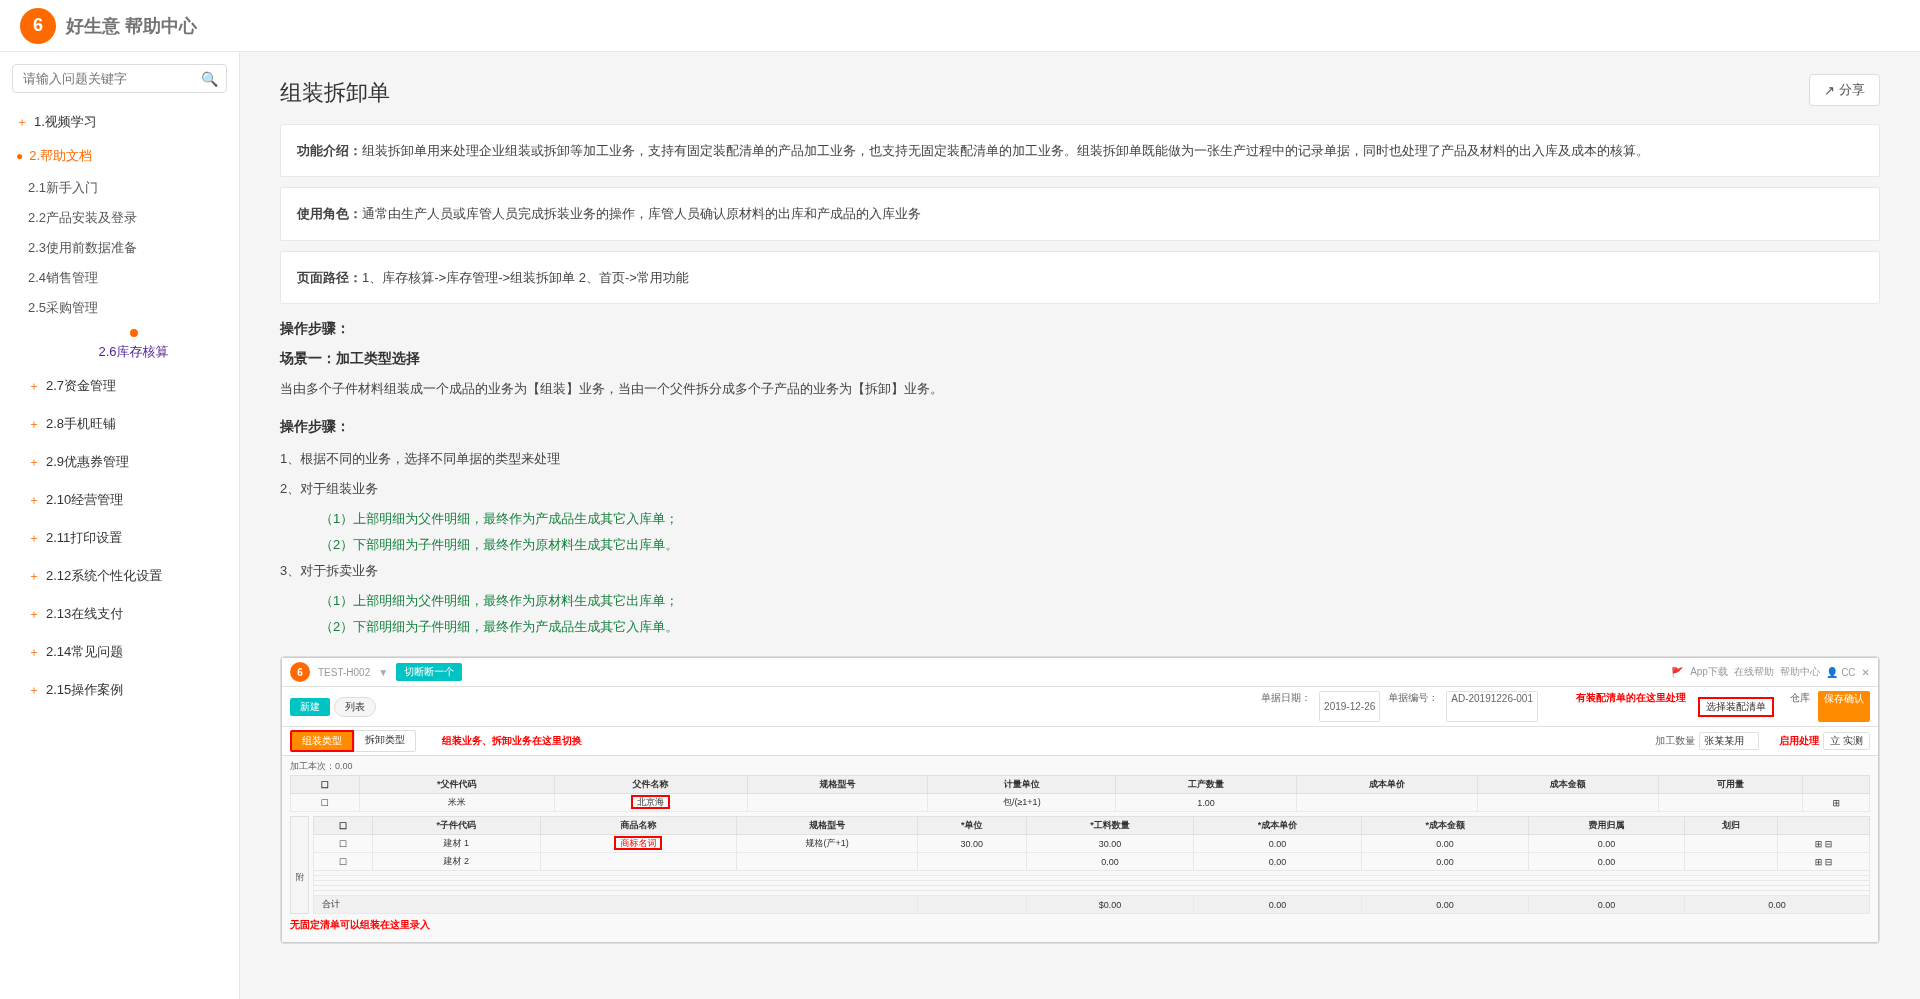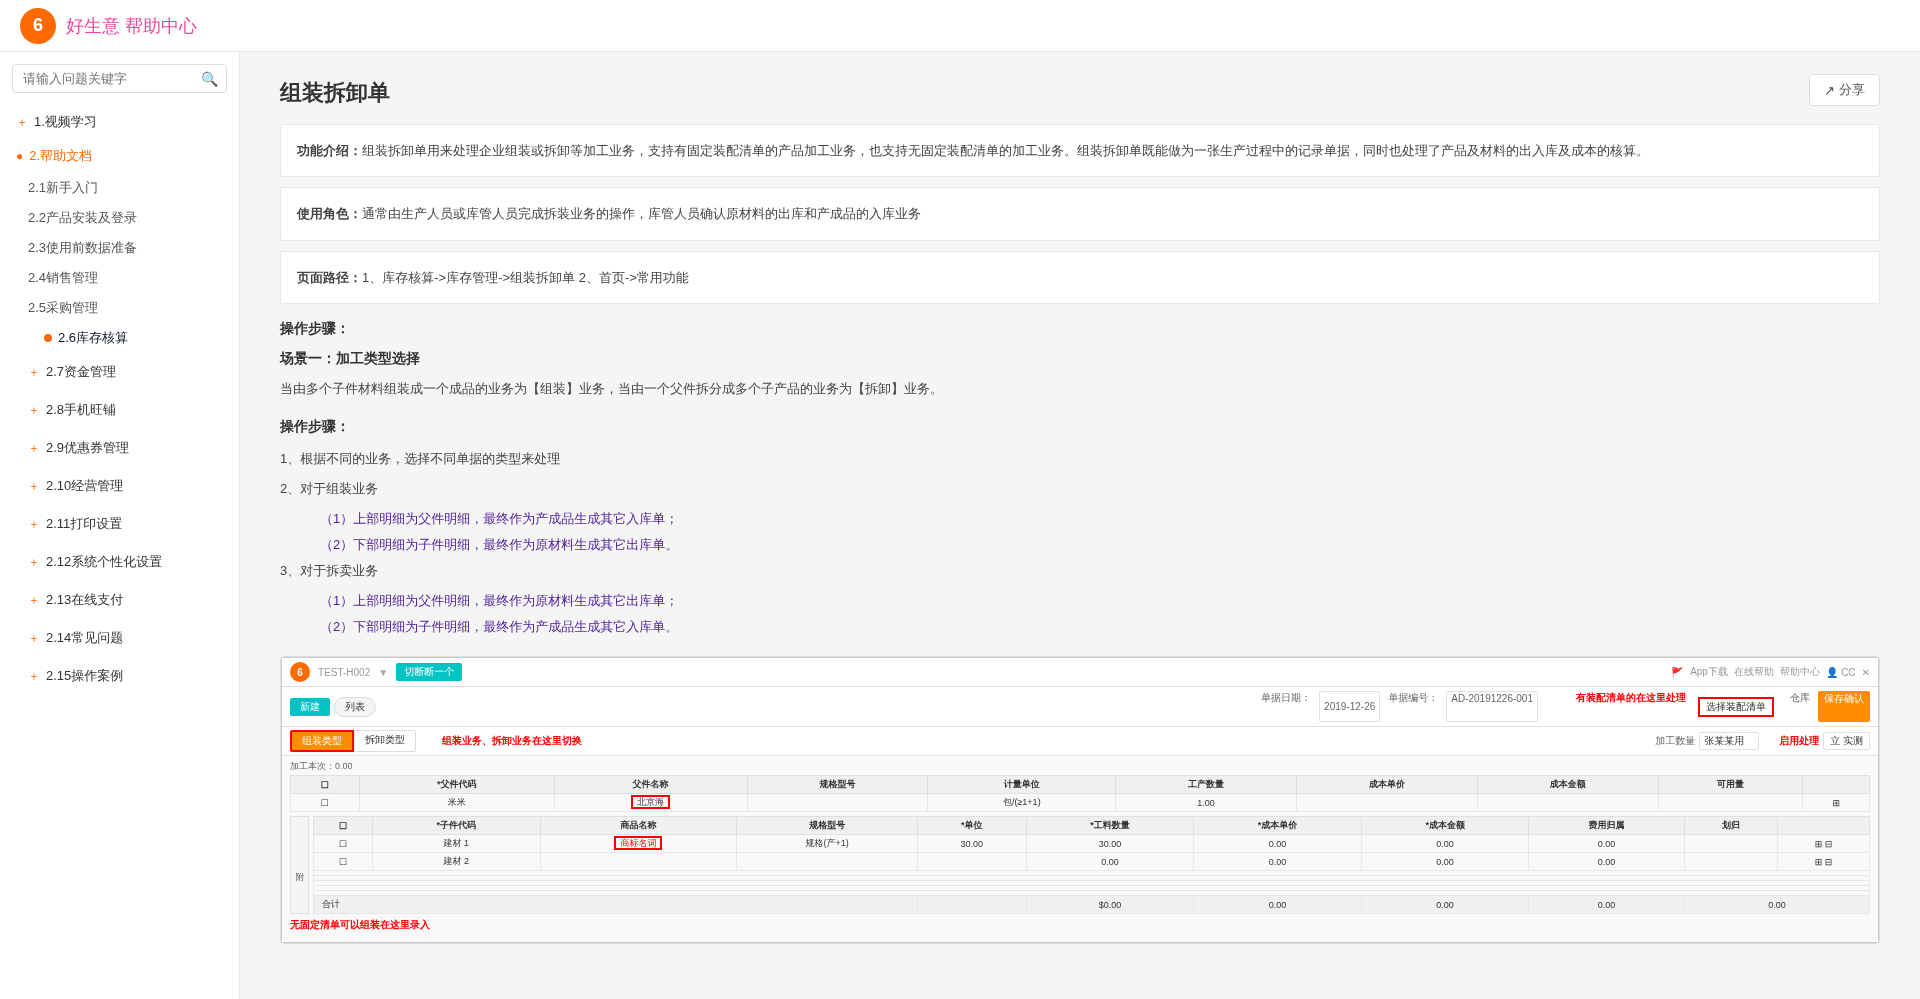--- a/index.html
+++ b/index.html
@@ -2,54 +2,54 @@
 <html><head>
   <meta charset="utf-8">
   <style>
     * { box-sizing: border-box; margin: 0; padding: 0; }
     body { font-family: "Microsoft YaHei", "PingFang SC", Arial, sans-serif; font-size: 14px; background: #f5f5f5; color: #333; display: flex; flex-direction: column; height: 100vh; overflow: hidden; }
 
     
     .header { height: 52px; background: #fff; display: flex; align-items: center; padding: 0 20px; border-bottom: 1px solid #e8e8e8; flex-shrink: 0; }
     .logo { display: flex; align-items: center; gap: 10px; }
     .logo-icon { width: 36px; height: 36px; background: #ff6a00; border-radius: 50%; display: flex; align-items: center; justify-content: center; color: #fff; font-size: 18px; font-weight: bold; }
-    .logo-text { font-size: 18px; color: #ec4899; font-weight: 400; }
+    .logo-text { font-size: 18px; color: #737373; font-weight: 700; }
 
     
     .layout { display: flex; flex: 1; overflow: hidden; }
 
     
     .sidebar { width: 240px; background: #fff; border-right: 1px solid #e8e8e8; overflow-y: auto; flex-shrink: 0; padding: 12px 0; }
     .sidebar-search { padding: 0 12px 12px; }
     .sidebar-search input { width: 100%; border: 1px solid #ddd; border-radius: 4px; padding: 6px 30px 6px 10px; font-size: 13px; outline: none; }
     .sidebar-search-wrap { position: relative; }
     .sidebar-search-wrap .search-icon { position: absolute; right: 8px; top: 50%; transform: translateY(-50%); color: #aaa; font-size: 14px; }
     .sidebar-category { display: flex; align-items: center; gap: 6px; padding: 8px 16px; cursor: pointer; color: #333; font-size: 13px; }
     .sidebar-category .cat-icon { color: #ff6a00; font-size: 12px; }
     .sidebar-category.active { color: #ff6a00; }
     .sidebar-sub { padding-left: 28px; }
     .sidebar-sub-item { padding: 6px 16px 6px 0; cursor: pointer; font-size: 13px; color: #555; display: block; }
     .sidebar-sub-item.active { color: #ff6a00; }
     .sidebar-parent { display: flex; align-items: center; gap: 6px; padding: 6px 16px; cursor: pointer; font-size: 13px; color: #333; }
     .sidebar-parent .dot { width: 8px; height: 8px; border-radius: 50%; border: 2px solid #ff6a00; flex-shrink: 0; }
-    .sidebar-parent.open { color: #0f172a; }
+    .sidebar-parent.open { color: #4c1d95; flex-direction: column; }
     .sidebar-parent.open .dot { background: #ff6a00; }
 
     
     .main { flex: 1; overflow-y: auto; background: #f5f5f5; padding: 0; }
     .content-header { padding: 20px 40px 16px; background: #f5f5f5; display: flex; justify-content: space-between; align-items: center; }
-    .content-header h1 { font-size: 22px; color: #333; font-weight: 700; margin-top: 6px; }
+    .content-header h1 { font-size: 22px; color: #333; font-weight: 400; margin-top: 6px; }
     .share-btn { border: 1px solid #ddd; background: #fff; padding: 6px 14px; border-radius: 4px; cursor: pointer; font-size: 13px; color: #555; display: flex; align-items: center; gap: 4px; }
 
     .content-body { padding: 0 40px 40px; }
     .info-block { background: #fff; border: 1px solid #e8e8e8; border-radius: 2px; padding: 14px 16px; margin-bottom: 10px; font-size: 13px; color: #444; line-height: 1.8; }
     .section-title { font-size: 14px; font-weight: bold; color: #333; margin: 16px 0 10px; }
     .sub-title { font-size: 14px; font-weight: bold; color: #333; margin: 12px 0 8px; }
     .step-text { font-size: 13px; color: #444; line-height: 2; margin-bottom: 4px; }
-    .sub-step { font-size: 13px; color: #4c1d95; line-height: 2; padding-left: 40px; }
+    .sub-step { font-size: 13px; color: #15803d; line-height: 2; padding-left: 40px; }
 
     
     .mock-app { background: #f5f5f5; border: 1px solid #ccc; font-size: 11px; position: relative; }
     .mock-table { width: 100%; border-collapse: collapse; font-size: 9px; }
     .mock-table th { background: #f0f0f0; border: 1px solid #e0e0e0; padding: 2px 4px; text-align: center; }
     .mock-table td { border: 1px solid #e8e8e8; padding: 2px 4px; text-align: center; }
 
     
     .screenshot-wrap { position: relative; }
   </style>

